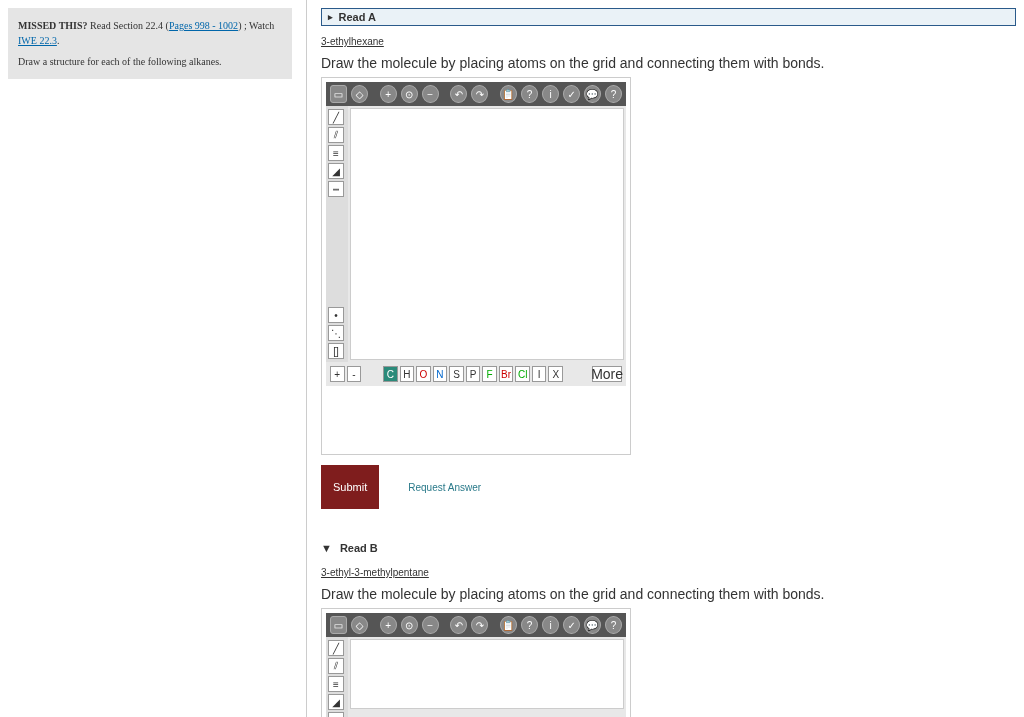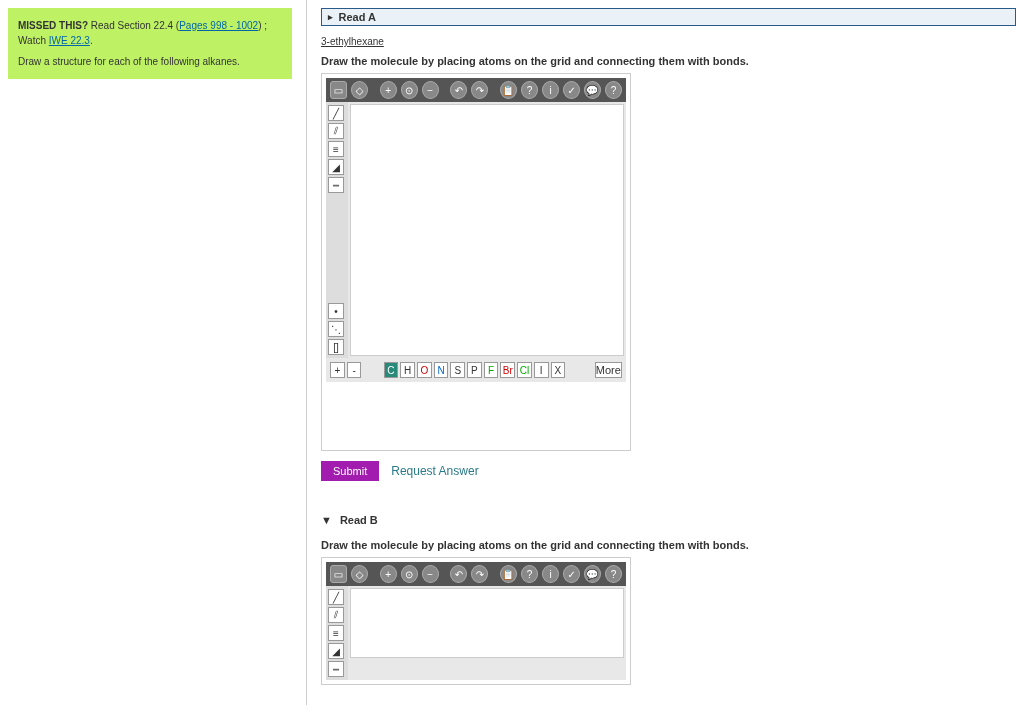--- a/index.html
+++ b/index.html
@@ -1,51 +1,51 @@
 <!DOCTYPE html>
 <html><head>
 <meta charset="utf-8">
 <style>
 * { box-sizing: border-box; margin: 0; padding: 0; }
 body { font-family: Arial, sans-serif; font-size: 11px; color: #333; background: #fff; width: 1024px; }
 .container { display: flex; min-height: 672px; }
 .left-panel { width: 300px; padding: 8px; }
-.missed-box { background: #bef264; padding: 10px; font-size: 10px; line-height: 1.5; }
+.missed-box { background: #e5e5e5; padding: 10px; font-size: 10px; line-height: 1.5; font-family: Liberation Serif, serif; }
 .missed-box strong { font-weight: bold; }
 .missed-box a { color: #0066aa; text-decoration: underline; }
 .divider { width: 1px; background: #ccc; margin: 0 6px; }
 .right-panel { flex: 1; padding: 0 8px; }
 .part-header { border: 1px solid #2a5a8a; background: #eaf2f7; padding: 2px 6px; font-size: 11px; font-weight: bold; display: flex; align-items: center; gap: 6px; cursor: pointer; }
 .part-header .caret { font-size: 9px; }
 .part-body { padding: 10px 0 20px 0; }
 .compound { font-size: 10px; margin-bottom: 8px; text-decoration: underline; }
-.instruction { font-size: 11px; font-weight: bold; margin-bottom: 6px; }
+.instruction { font-size: 14px; font-weight: normal; margin-bottom: 6px; }
 .widget-wrap { border: 1px solid #ccc; padding: 4px; width: 310px; background: #fff; }
 .widget { background: #e8e8e8; }
 .toolbar { background: #555; height: 24px; display: flex; align-items: center; gap: 4px; padding: 0 4px; }
 .tb-btn { width: 18px; height: 18px; border-radius: 50%; background: #888; border: 1px solid #aaa; display: flex; align-items: center; justify-content: center; font-size: 10px; color: #fff; cursor: pointer; }
 .tb-btn.sq { border-radius: 3px; }
 .tb-gap { width: 4px; }
 .work-area { display: flex; }
 .side-tools { width: 22px; background: #ddd; display: flex; flex-direction: column; gap: 2px; padding: 3px 2px; }
 .st-btn { width: 16px; height: 16px; background: #fff; border: 1px solid #999; display: flex; align-items: center; justify-content: center; font-size: 10px; cursor: pointer; }
 .st-spacer { flex: 1; }
 .canvas { flex: 1; background: #fff; height: 252px; border: 1px solid #ccc; margin: 2px; }
 .bottom-tools { display: flex; align-items: center; gap: 2px; padding: 4px; background: #e8e8e8; }
 .bt-btn { width: 16px; height: 16px; background: #fff; border: 1px solid #999; display: flex; align-items: center; justify-content: center; font-size: 10px; cursor: pointer; }
 .bt-btn.c-active { background: #2a8a7a; color: #fff; }
 .bt-btn.red { color: #c00; }
 .bt-btn.blue { color: #06c; }
 .bt-btn.green { color: #0a0; }
-.bt-btn.more { width: 30px; font-size: 11px; }
+.bt-btn.more { width: 30px; font-size: 14px; }
 .bt-gap { width: 20px; }
 .extra-space { height: 64px; background: #fff; }
 .actions { margin-top: 10px; display: flex; gap: 12px; align-items: center; }
-.submit-btn { background: #a21caf; color: #fff; border: none; padding: 4px 12px; font-size: 11px; cursor: pointer; }
-.request-link { color: #2a7a8a; font-size: 12px; cursor: pointer; }
+.submit-btn { background: #7f1d1d; color: #fff; border: none; padding: 16px 12px; font-size: 11px; cursor: pointer; }
+.request-link { color: #2a7a8a; font-size: 10px; cursor: pointer; margin-left: 17px; }
 .part-b { margin-top: 10px; }
 .part-b-header { font-size: 11px; font-weight: bold; display: flex; align-items: center; gap: 8px; padding: 3px 0; }
 </style>
 </head>
 <body>
 
 <div class="container">
   <div class="left-panel">
     <div class="missed-box">
       <strong>MISSED THIS?</strong>
@@ -124,20 +124,21 @@
         <span class="request-link">Request Answer</span>
       </div>
     </div>
 
     <div class="part-b">
       <div class="part-b-header">
         <span>▼</span>
         <span>Read B</span>
       </div>
       <div class="part-body">
+        <div class="compound">3-ethyl-3-methylpentane</div>
         <div class="instruction">Draw the molecule by placing atoms on the grid and connecting them with bonds.</div>
         <div class="widget-wrap">
           <div class="widget">
             <div class="toolbar">
               <div class="tb-btn sq">▭</div>
               <div class="tb-btn">◇</div>
               <div class="tb-gap"></div>
               <div class="tb-btn">+</div>
               <div class="tb-btn">⊙</div>
               <div class="tb-btn">−</div>

